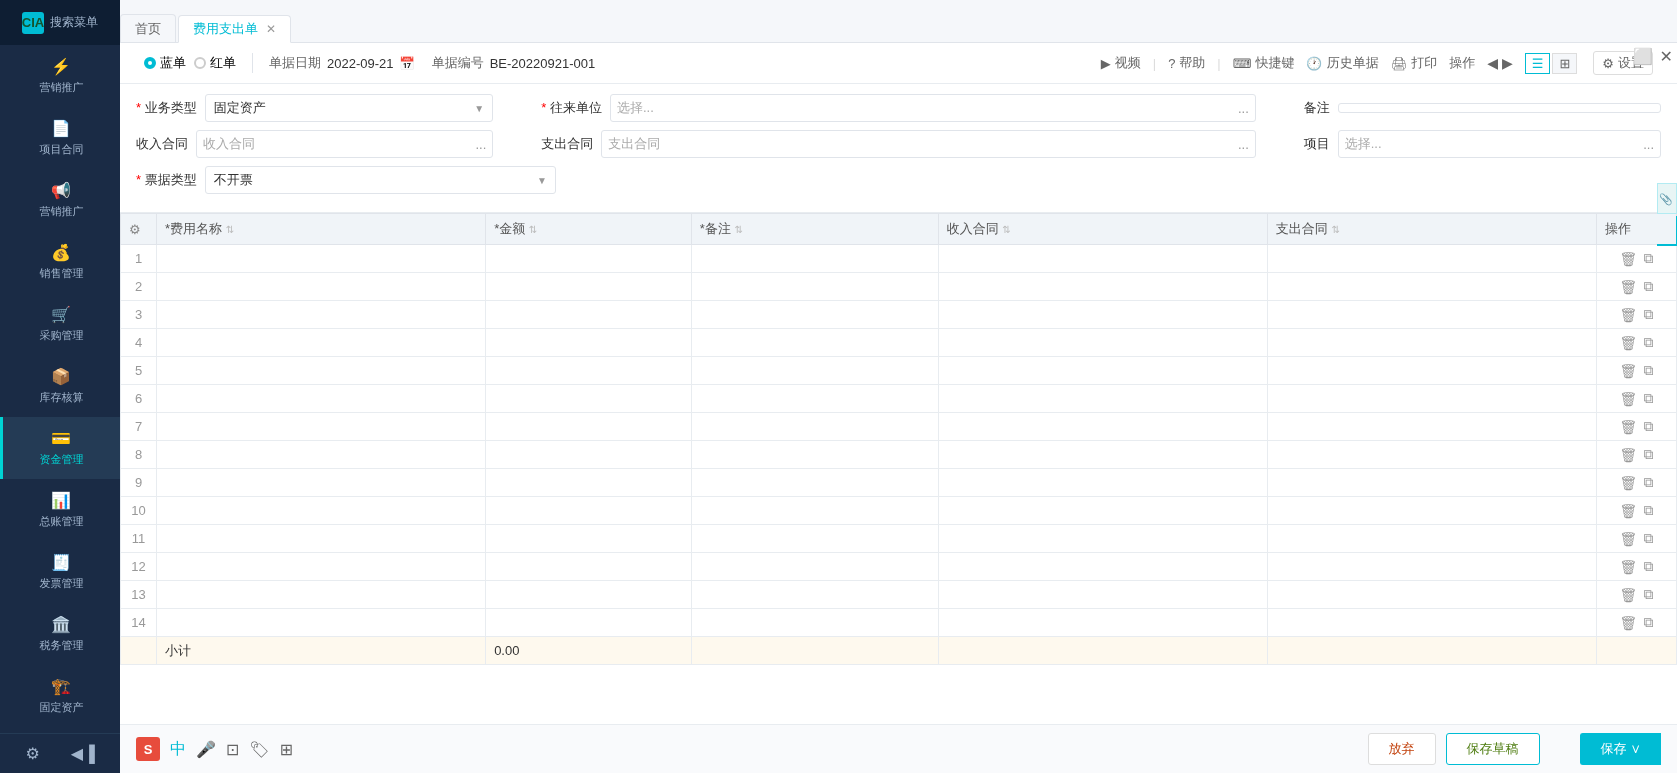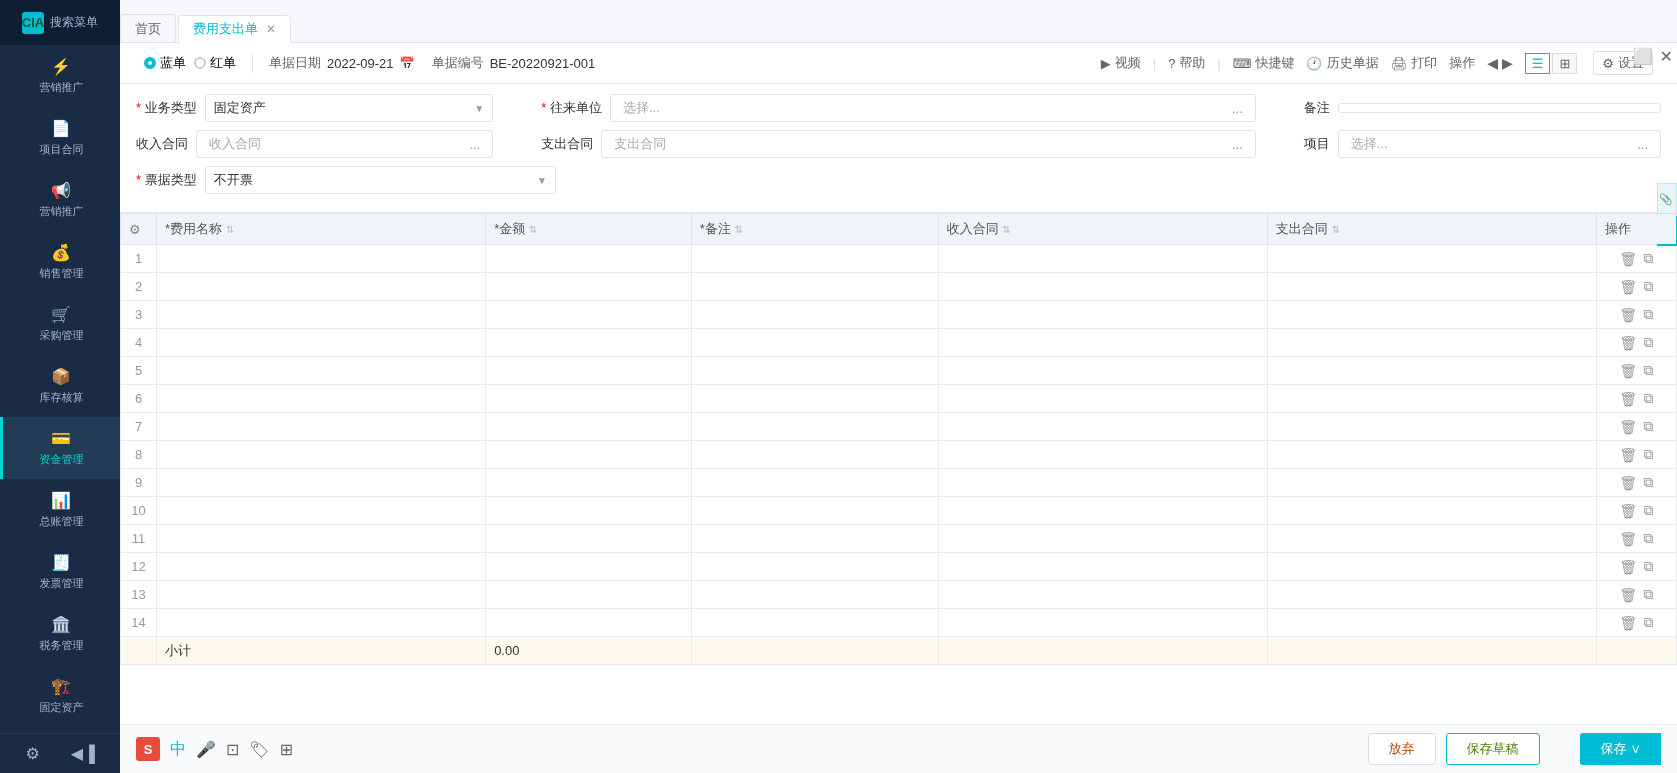--- a/index.html
+++ b/index.html
@@ -51,21 +51,21 @@
     .view-btn { padding: 2px 6px; border: 1px solid #ddd; cursor: pointer; background: #f5f7fa; }
     .view-btn.active { background: white; border-color: #00bcd4; color: #00bcd4; }
     .settings-btn { color: #666; cursor: pointer; display: flex; align-items: center; gap: 4px; border: 1px solid #ddd; padding: 2px 8px; border-radius: 3px; }
 
     
     .form-area { padding: 10px 16px; border-bottom: 1px solid #e8ecf0; background: white; }
     .form-row { display: flex; align-items: center; gap: 12px; margin-bottom: 8px; }
     .form-field { display: flex; align-items: center; flex: 1; min-width: 0; }
     .form-field-label { color: #333; white-space: nowrap; margin-right: 8px; font-size: 13px; }
     .required-star { color: red; }
-    .form-field-input { flex: 1; border: 1px solid #e0e4ea; border-radius: 3px; padding: 4px 12px; color: #333; background: white; min-width: 0; display: flex; align-items: center; justify-content: space-between; }
+    .form-field-input { flex: 1; border: 1px solid #e0e4ea; border-radius: 3px; padding: 4px 6px; color: #333; background: white; min-width: 0; display: flex; align-items: center; justify-content: space-between; }
     .form-field-input.wide { min-width: 200px; }
     .form-field-placeholder { color: #aaa; }
     .form-field-ellipsis { color: #999; margin-left: 4px; cursor: pointer; }
     .form-select { flex: 1; border: 1px solid #e0e4ea; border-radius: 3px; padding: 4px 8px; color: #333; background: white; display: flex; align-items: center; justify-content: space-between; max-width: 380px; }
     .form-select-arrow { color: #999; font-size: 10px; }
     .form-field-separator { width: 24px; }
 
     
     .table-container { flex: 1; overflow: auto; background: white; }
     .data-table { width: 100%; border-collapse: collapse; }

